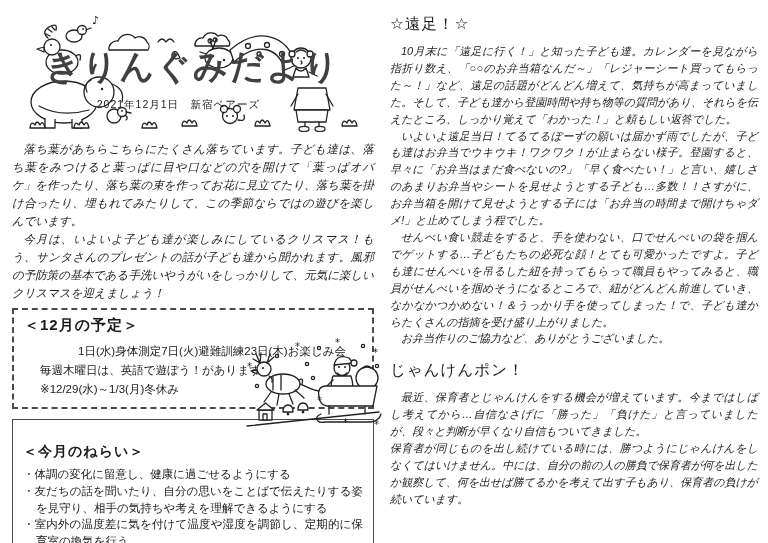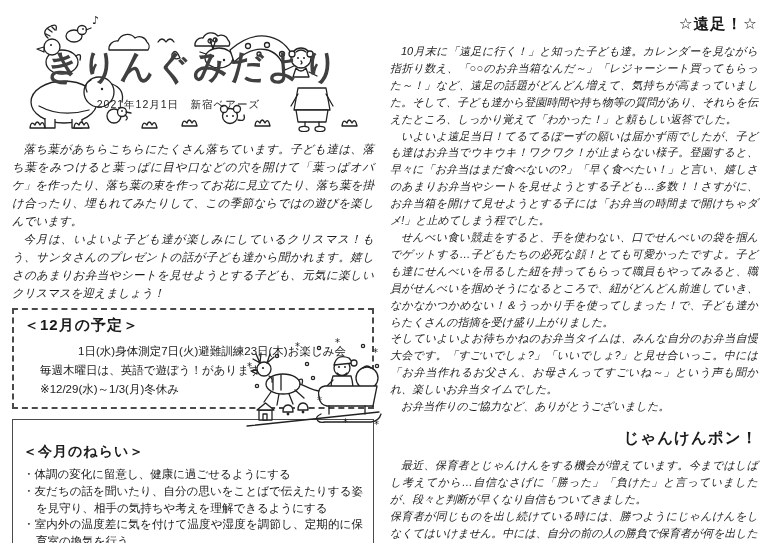--- a/index.html
+++ b/index.html
@@ -28,21 +28,21 @@
   .sched-line{font-size:11.5px;line-height:19px;padding-left:16px;}
 
   
   .aims-box{margin-top:10px;border:1.5px solid #4a4a4a;padding:21px 10px 8px;}
   .aims-box .box-title{font-size:14px;margin-bottom:5px;}
   .aim-item{font-size:11.5px;line-height:16.8px;padding-left:13px;text-indent:-13px;text-align:justify;}
   .aim-item::before{content:"・";}
 
   
   .col-right .bodytext{font-size:11px;line-height:16.9px;}
-  .section-title{text-align:right;font-weight:bold;font-size:15.5px;margin:0 0 8px;letter-spacing:1px;}
+  .section-title{text-align:left;font-weight:normal;font-size:15.5px;margin:0 0 8px;letter-spacing:1px;}
   .janken-title{margin-top:13px;}
 
   
   .sleigh{position:absolute;left:243px;top:334px;width:140px;height:98px;z-index:5;}
 
   svg .ln{fill:none;stroke:#222;stroke-width:1.3;stroke-linecap:round;stroke-linejoin:round;}
   svg .fw{fill:#fff;stroke:#222;stroke-width:1.3;stroke-linejoin:round;}
   svg .dot{fill:#222;stroke:none;}
   svg text{font-family:"DejaVu Sans",sans-serif;fill:#222;}
 </style>
@@ -152,21 +152,21 @@
           <path class="fw" d="M170 116 q1 -8 5 -3 q2 -6 5 0 q3 -6 5 3 z"></path>
           <path class="fw" d="M243 116 q1 -8 5 -3 q2 -6 5 0 q3 -6 5 3 z"></path>
           <path class="fw" d="M330 116 q1 -8 5 -3 q2 -6 5 0 q3 -6 5 3 z"></path>
         </g>
       </svg>
       <div class="masthead-title">きりんぐみだより</div>
       <div class="masthead-sub">2021年12月1日　新宿ベアーズ</div>
     </div>
 
     <p class="bodytext indent mt">落ち葉があちらこちらにたくさん落ちています。子ども達は、落ち葉をみつけると葉っぱに目や口などの穴を開けて「葉っぱオバケ」を作ったり、落ち葉の束を作ってお花に見立てたり、落ち葉を掛け合ったり、埋もれてみたりして、この季節ならではの遊びを楽しんでいます。</p>
-    <p class="bodytext indent">今月は、いよいよ子ども達が楽しみにしているクリスマス！もう、サンタさんのプレゼントの話が子ども達から聞かれます。嬉しさのあまりお弁当やシートを見せようとする子ども、元気に楽しいクリスマスを迎えましょう！</p>
+    <p class="bodytext indent">今月は、いよいよ子ども達が楽しみにしているクリスマス！もう、サンタさんのプレゼントの話が子ども達から聞かれます。風邪の予防策の基本である手洗いやうがいをしっかりして、元気に楽しいクリスマスを迎えましょう！</p>
 
     <div class="sched-box">
       <div class="box-title">＜12月の予定＞</div>
       <div class="sched-row">
           <span class="sched-item">1日(水)身体測定</span>
           <span class="sched-item">7日(火)避難訓練</span>
           <span class="sched-item">23日(木)お楽しみ会</span>
         </div>
       <div class="sched-line">毎週木曜日は、英語で遊ぼう！があります。</div>
       <div class="sched-line">※12/29(水)～1/3(月)冬休み</div>
@@ -180,21 +180,20 @@
           <div class="aim-item">室内外の温度差に気を付けて温度や湿度を調節し、定期的に保育室の換気を行う</div>
         </div>
     </div>
   </div>
 
   <div class="col-right">
     <div class="section-title">☆遠足！☆</div>
     <p class="bodytext indent">10月末に「遠足に行く！」と知った子ども達。カレンダーを見ながら指折り数え、「○○のお弁当箱なんだ～」「レジャーシート買ってもらった～！」など、遠足の話題がどんどん増えて、気持ちが高まっていました。そして、子ども達から登園時間や持ち物等の質問があり、それらを伝えたところ、しっかり覚えて「わかった！」と頼もしい返答でした。</p>
     <p class="bodytext indent">いよいよ遠足当日！てるてるぼーずの願いは届かず雨でしたが、子ども達はお弁当でウキウキ！ワクワク！が止まらない様子。登園すると、早々に「お弁当はまだ食べないの?」「早く食べたい！」と言い、嬉しさのあまりお弁当やシートを見せようとする子ども…多数！！さすがに、お弁当箱を開けて見せようとする子には「お弁当の時間まで開けちゃダメ!」と止めてしまう程でした。</p>
     <p class="bodytext indent">せんべい食い競走をすると、手を使わない、口でせんべいの袋を掴んでゲットする…子どもたちの必死な顔！とても可愛かったですよ。子ども達にせんべいを吊るした紐を持ってもらって職員もやってみると、職員がせんべいを掴めそうになるところで、紐がどんどん前進していき、なかなかつかめない！＆うっかり手を使ってしまった！で、子ども達からたくさんの指摘を受け盛り上がりました。</p>
-    <p class="bodytext">そしていよいよお待ちかねのお弁当タイムは、みんな自分のお弁当自慢大会です。「すごいでしょ?」「いいでしょ?」と見せ合いっこ。中には「お弁当作れるお父さん、お母さんってすごいね～」という声も聞かれ、楽しいお弁当タイムでした。</p>
     <p class="bodytext indent">お弁当作りのご協力など、ありがとうございました。</p>
 
     <div class="section-title janken-title">じゃんけんポン！</div>
     <p class="bodytext indent">最近、保育者とじゃんけんをする機会が増えています。今まではしばし考えてから…自信なさげに「勝った」「負けた」と言っていましたが、段々と判断が早くなり自信もついてきました。</p>
     <p class="bodytext">保育者が同じものを出し続けている時には、勝つようにじゃんけんをしなくてはいけません。中には、自分の前の人の勝負で保育者が何を出したか観察して、何を出せば勝てるかを考えて出す子もあり、保育者の負けが続いています。</p>
 
   </div>
 
   <svg class="sleigh" viewBox="0 0 140 98">
 

